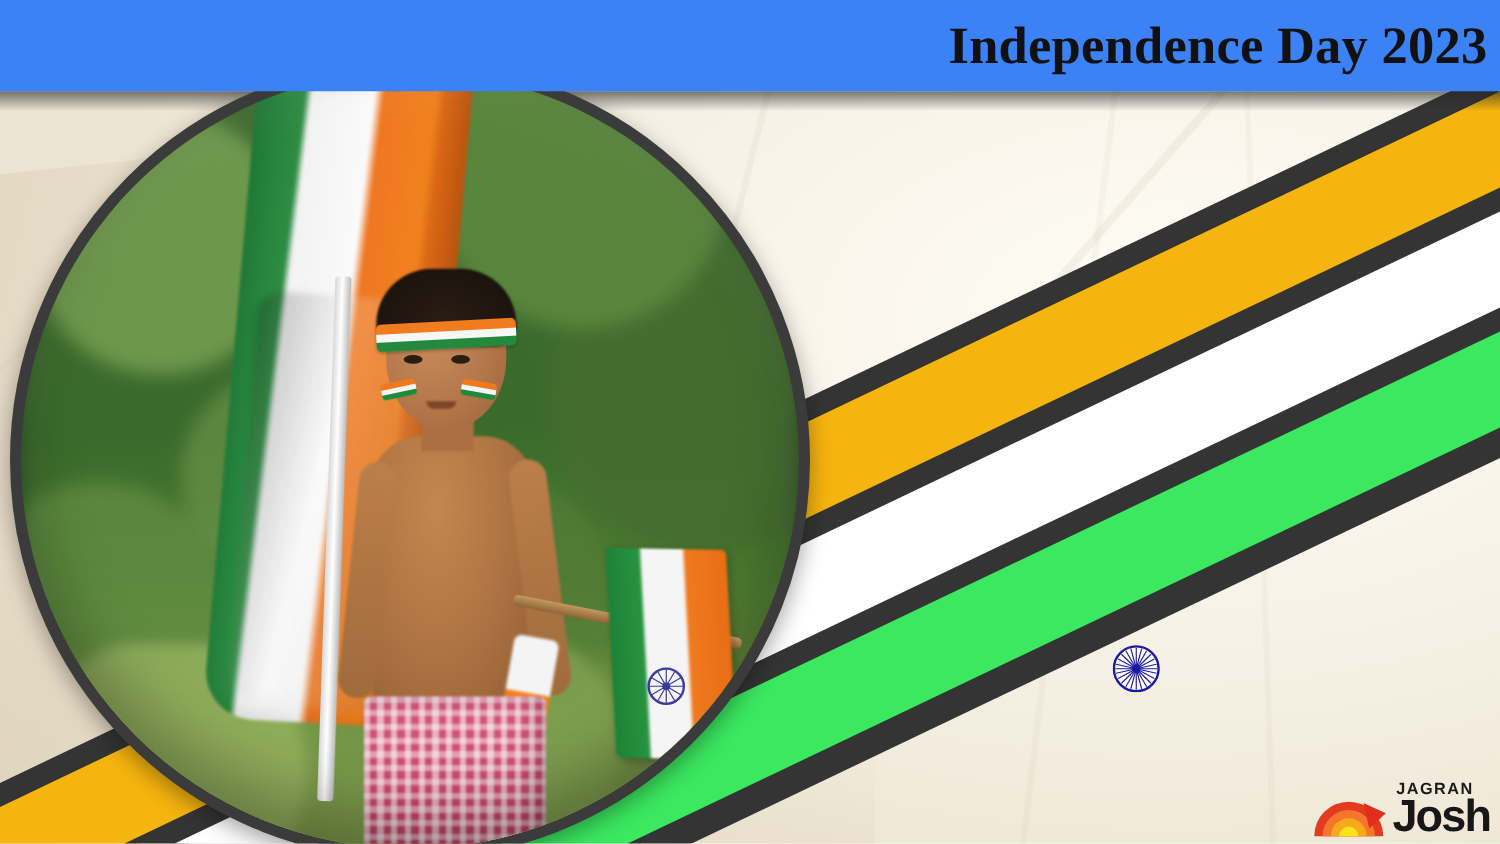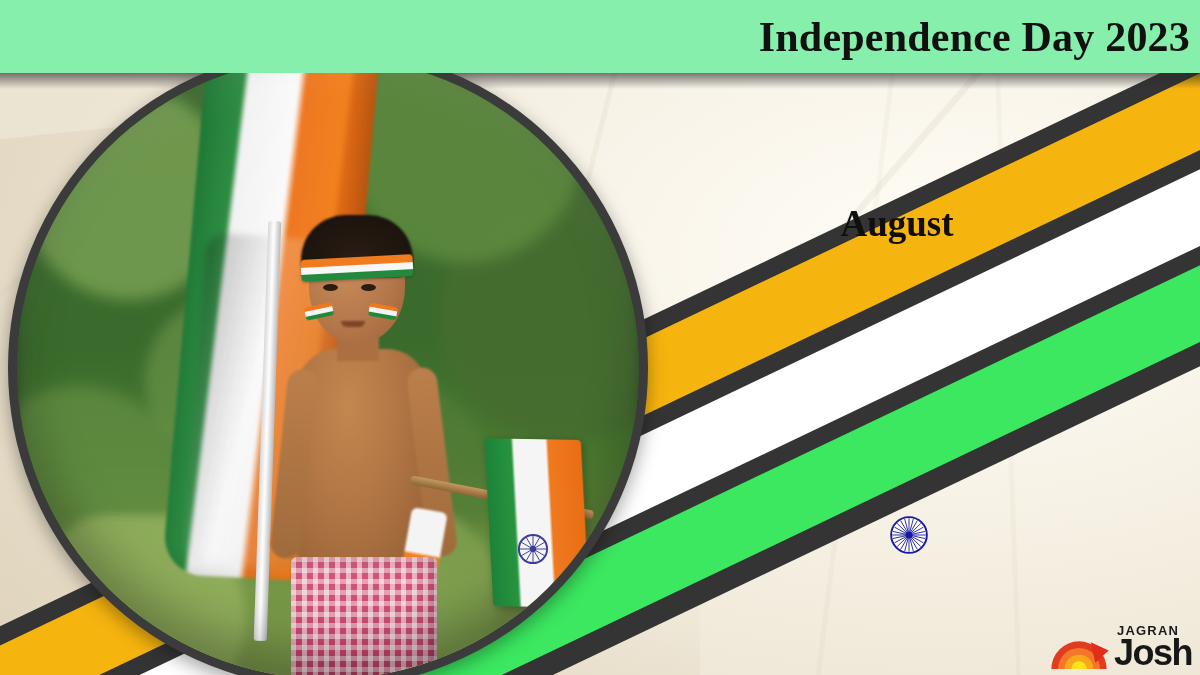--- a/index.html
+++ b/index.html
@@ -415,26 +415,25 @@
           <line x1="50" y1="50" x2="29" y2="13.6"></line>
         </g>
         <circle cx="50" cy="50" r="10" fill="#2c2c96"></circle>
       </svg>
 
       <div class="circle-vignette"></div>
     </div>
   </div>
 
   <div class="band-shadow"></div>
-  <div class="header-band" style="background:#86efac">
+  <div class="header-band" style="background:#3b82f6">
     <div class="header-title">Independence Day 2023</div>
   </div>
 
   <div class="subtitle">
-    <div>August</div>
   </div>
 
   <div class="logo">
     <svg class="logo-mark" viewBox="0 0 120 86">
       <path d="M6 82 A54 54 0 0 1 114 82 Z" fill="#E23B20"></path>
       <path d="M19 82 A41 41 0 0 1 101 82 Z" fill="#F4762A"></path>
       <path d="M32 82 A28 28 0 0 1 88 82 Z" fill="#F9A81B"></path>
       <path d="M45 82 A15 15 0 0 1 75 82 Z" fill="#FCE21B"></path>
       <path d="M83 30 L118 46 L92 70 Z" fill="#E12E1C"></path>
     </svg>

